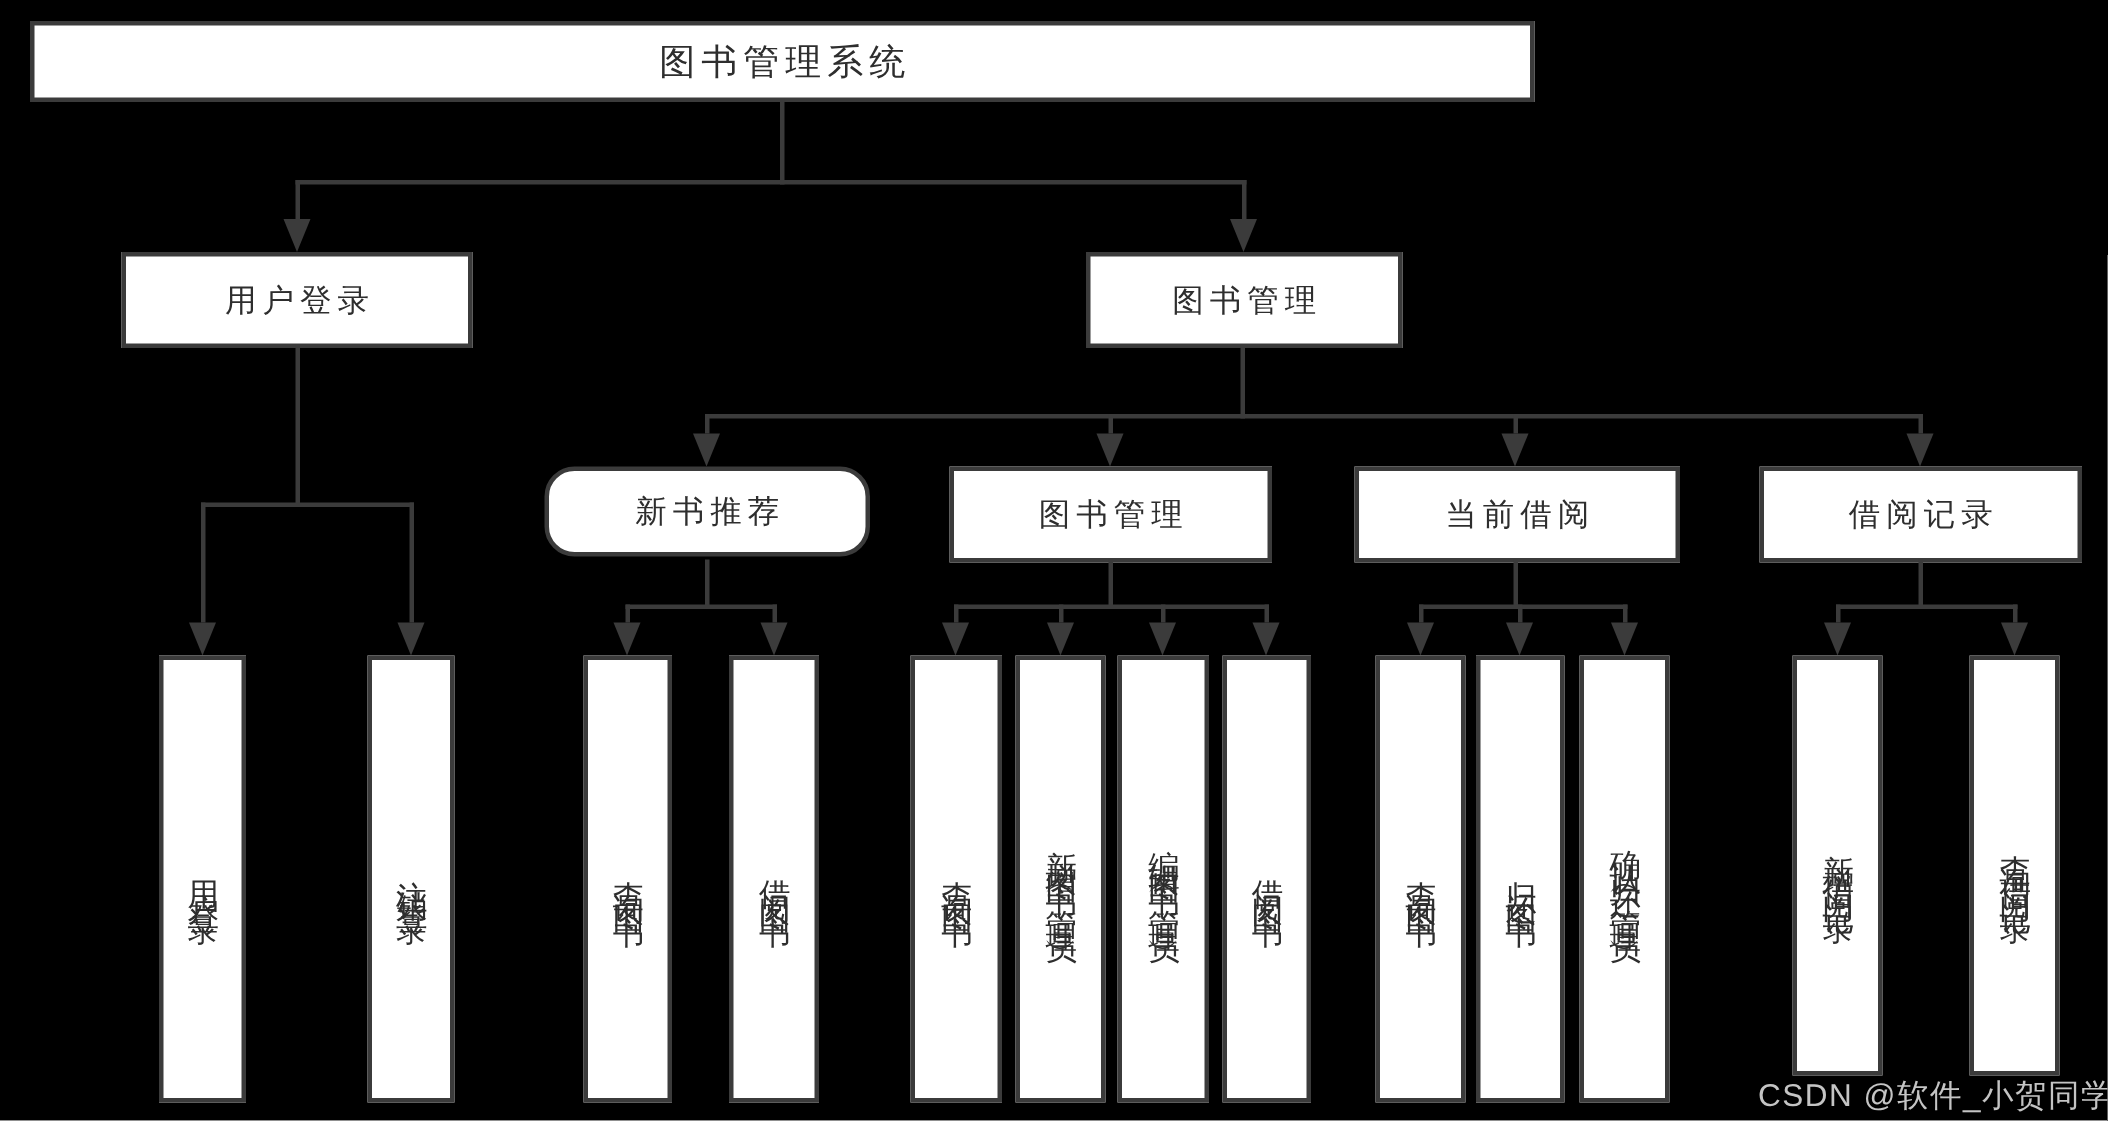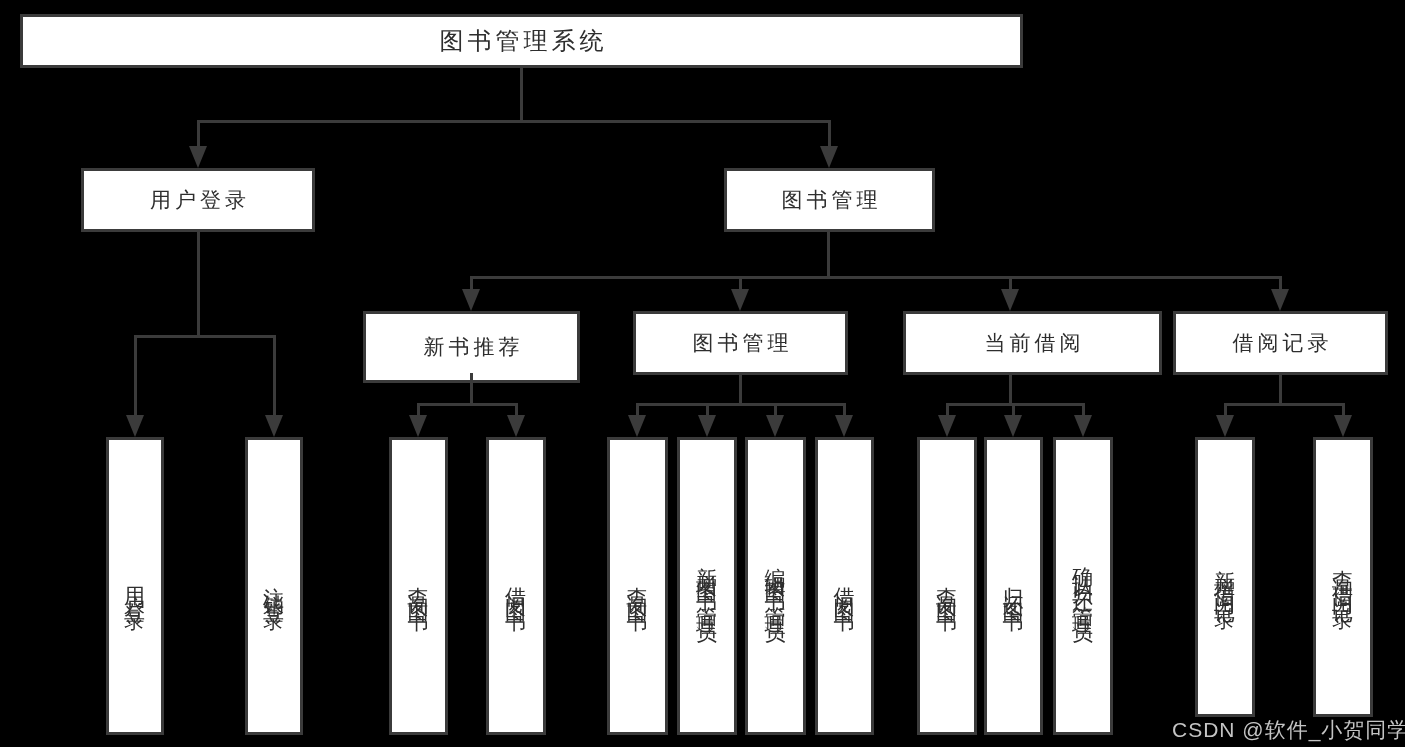--- a/index.html
+++ b/index.html
@@ -104,27 +104,27 @@
   </div>
   <div class="arrow" style="left:1001px; top:276px; height:35px;">
     <div class="stem"></div>
       <div class="head"></div>
   </div>
   <div class="arrow" style="left:1271px; top:276px; height:35px;">
     <div class="stem"></div>
       <div class="head"></div>
   </div>
 
-  <div class="box hbox" style="left:363px; top:311px; width:217px; height:72px;">
+  <div class="box hbox" style="left:363px; top:311px; width:217px; height:60px;border-radius:20px;">
     <span>新书推荐</span>
   </div>
   <div class="box hbox" style="left:633px; top:311px; width:215px; height:64px;">
     <span>图书管理</span>
   </div>
-  <div class="box hbox" style="left:903px; top:311px; width:259px; height:64px;">
+  <div class="box hbox" style="left:903px; top:311px; width:217px; height:64px;">
     <span>当前借阅</span>
   </div>
   <div class="box hbox" style="left:1173px; top:311px; width:215px; height:64px;">
     <span>借阅记录</span>
   </div>
 
   <div class="vline" style="left:470px; top:373px; height:33px;"></div>
   <div class="hline" style="left:417px; top:403px; width:101px;"></div>
   <div class="arrow" style="left:409px; top:403px; height:34px;">
     <div class="stem"></div>

